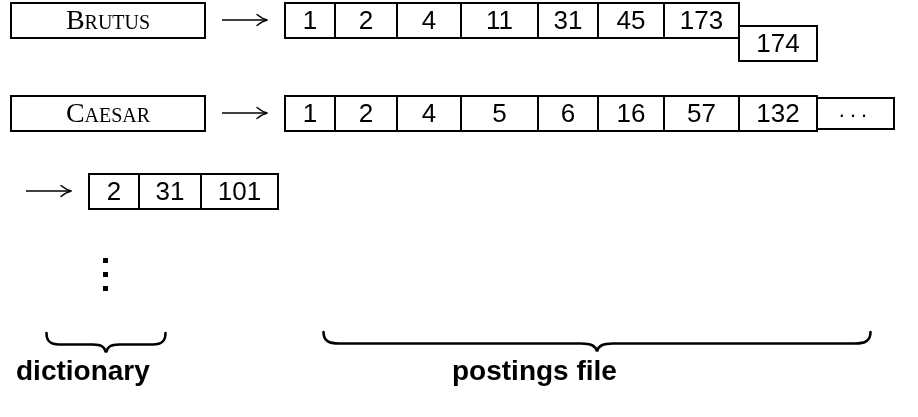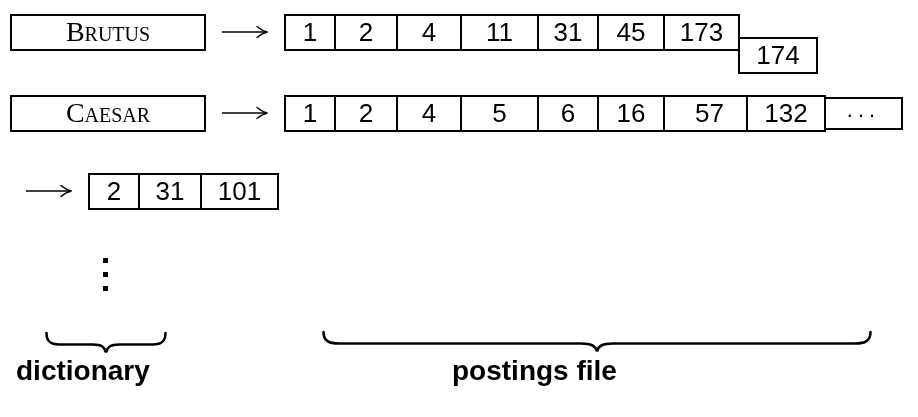--- a/index.html
+++ b/index.html
@@ -83,21 +83,21 @@
     line-height: 1;
     letter-spacing: 0px;
   }
 </style>
 </head>
 <body>
 
 <div id="canvas">
 
   <div id="rows-host">
-      <div class="row" style="top: 13px;">
+      <div class="row" style="top: 1px;">
         <div class="term-box">
           <span>Brutus</span>
         </div>
         <div class="arrow-wrap">
           <svg width="48" height="16">
             <path d="M 1,8 L 44,8" stroke="#000" stroke-width="1.4" fill="none"></path>
             <path d="M 36,2.5 Q 41.5,7 46.5,8 Q 41.5,9 36,13.5" stroke="#000" stroke-width="1.4" fill="none" stroke-linecap="round"></path>
           </svg>
         </div>
         <div class="postings">
@@ -121,21 +121,21 @@
             <path d="M 36,2.5 Q 41.5,7 46.5,8 Q 41.5,9 36,13.5" stroke="#000" stroke-width="1.4" fill="none" stroke-linecap="round"></path>
           </svg>
         </div>
         <div class="postings">
           <div class="cell" style="width: 48px;">1</div>
           <div class="cell" style="width: 60px;">2</div>
           <div class="cell" style="width: 62px;">4</div>
           <div class="cell" style="width: 75px;">5</div>
           <div class="cell" style="width: 58px;">6</div>
           <div class="cell" style="width: 64px;">16</div>
-          <div class="cell" style="width: 73px; padding-left: 8px;">57</div>
+          <div class="cell" style="width: 73px;">57</div>
           <div class="cell" style="width: 76px;">132</div>
           <div class="cell dots-cell" style="width: 79px;">...</div>
         </div>
       </div>
       <div class="row" style="top: 172px;">
         <div class="arrow-wrap">
           <svg width="48" height="16">
             <path d="M 1,8 L 44,8" stroke="#000" stroke-width="1.4" fill="none"></path>
             <path d="M 36,2.5 Q 41.5,7 46.5,8 Q 41.5,9 36,13.5" stroke="#000" stroke-width="1.4" fill="none" stroke-linecap="round"></path>
           </svg>

